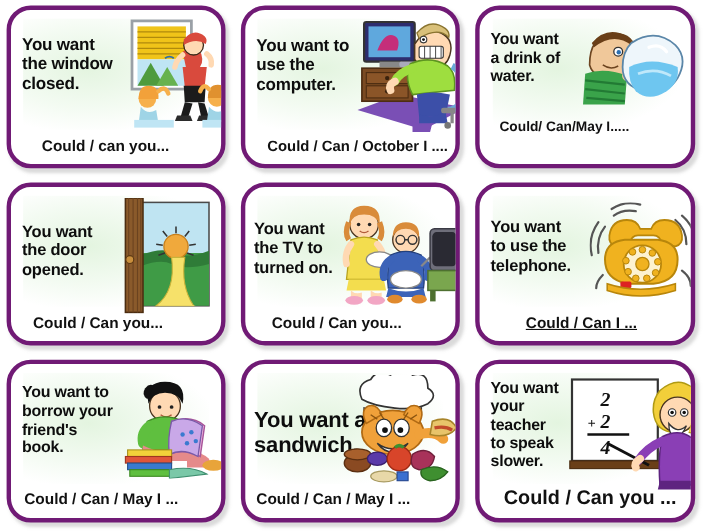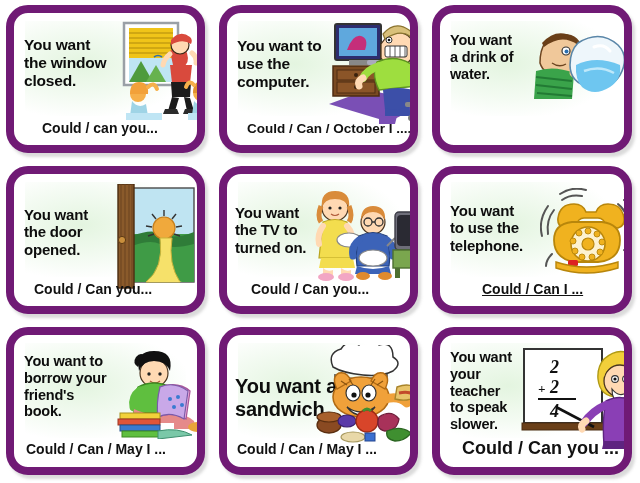--- a/index.html
+++ b/index.html
@@ -12,21 +12,21 @@
     width:640px;height:483px;
     display:grid;
     grid-template-columns:213px 213px 214px;
     grid-template-rows:161px 161px 161px;
   }
   .cell{position:relative;box-sizing:border-box;padding:5px 8px 8px 6px;}
   .card{
     position:relative;
     box-sizing:border-box;
     width:100%;height:100%;
-    border:8px solid #701a75;
+    border:4px solid #701a75;
     border-radius:22px;
     background:#ffffff;
     box-shadow:3px 4px 3px rgba(150,150,150,0.35);
     overflow:hidden;
   }
   .tint{
     position:absolute;left:6%;top:6%;width:88%;height:72%;
     background:radial-gradient(ellipse at 35% 45%, rgba(226,244,222,0.95) 0%, rgba(238,249,236,0.7) 45%, rgba(255,255,255,0) 75%);
     pointer-events:none;
   }
@@ -213,20 +213,21 @@
               <line x1="5" y1="64" x2="40" y2="67"></line>
             </g>
             <path d="M42 44 q16 -4 20 10" stroke="#f0c89a" stroke-width="9" fill="none" stroke-linecap="round"></path>
             <path d="M58 44 q12 -10 20 -2" stroke="#f0c89a" stroke-width="9" fill="none" stroke-linecap="round"></path>
             <path d="M46 14 q22 -14 40 2 q12 12 2 30 q-10 16 -30 12 q-20 -4 -20 -22 q0 -14 8 -22 z" fill="#eef6fb" stroke="#5a86a8" stroke-width="1.6"></path>
             <path d="M44 36 q20 -10 44 0 q2 14 -10 22 q-16 10 -28 0 q-7 -8 -6 -22 z" fill="#6ec6f0"></path>
             <path d="M52 42 q16 -6 30 2" stroke="#bfe8fa" stroke-width="2.5" fill="none"></path>
             <path d="M62 18 q10 -4 16 4" stroke="#fff" stroke-width="3" fill="none" stroke-linecap="round"></path>
           </svg>
         </div>
+        <div class="answer">Could/ Can/May I.....</div>
       </div>
     </div>
   </div>
 
   <div class="cell c3">
     <div class="card">
       <div class="tint"></div>
       <div class="body">
         <div class="prompt">You want
 the door

